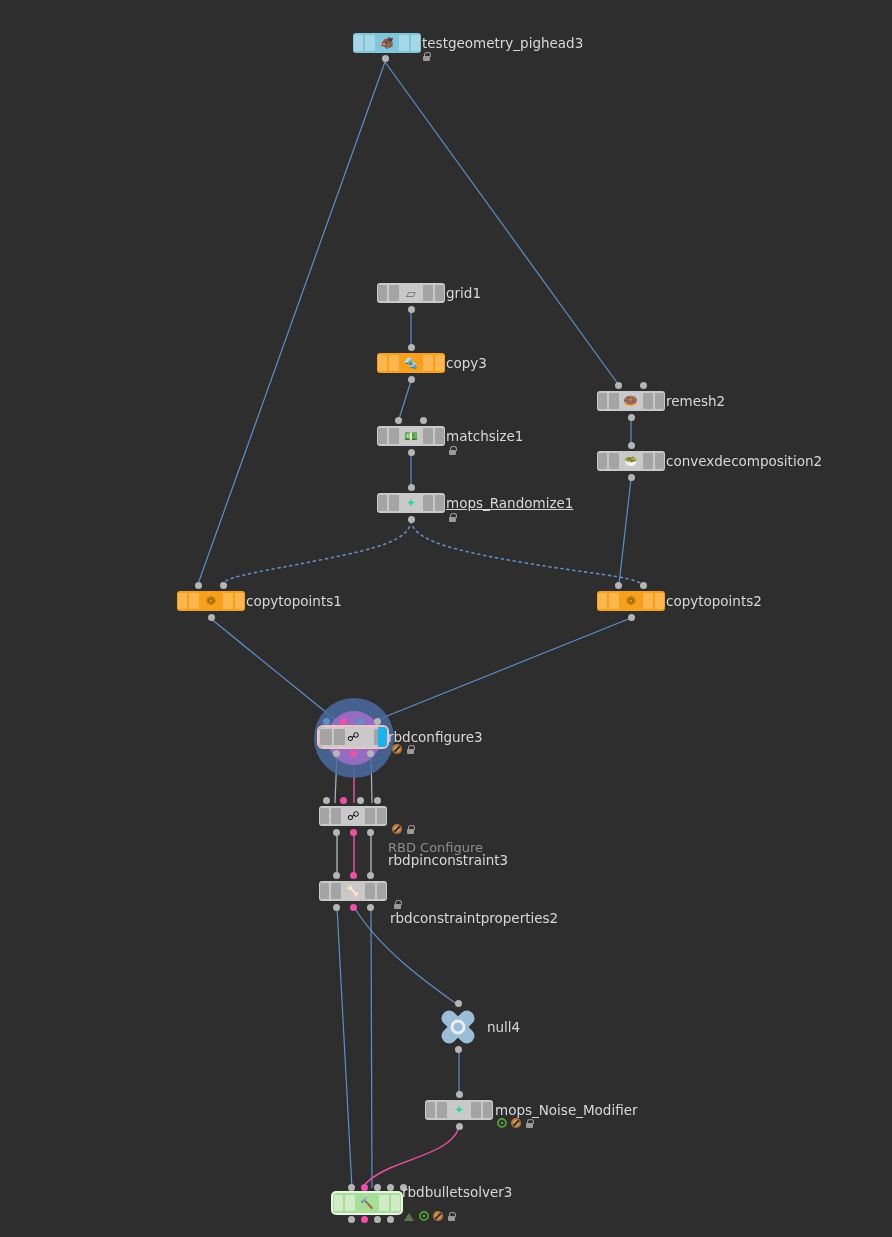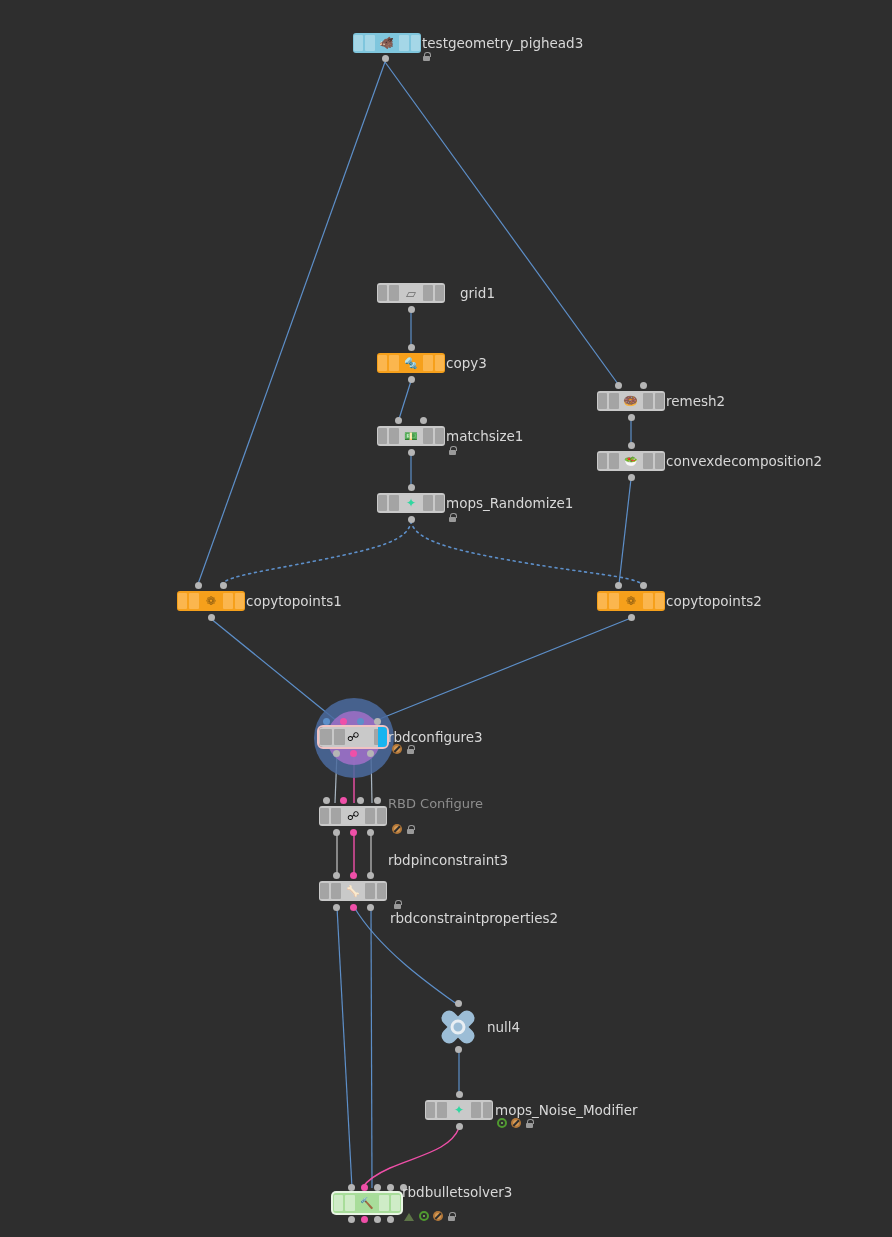--- a/index.html
+++ b/index.html
@@ -27,21 +27,21 @@
 
   .sel{outline:2px solid #f0c3c3;outline-offset:0px;border-radius:4px;
        box-shadow:0 0 0 1px #5a3f46;}
 
   .glow{position:absolute;border-radius:50%;}
   .glow-outer{width:80px;height:80px;background:#4a6a9e;opacity:.85;}
   .glow-inner{width:54px;height:54px;background:#9b6fc4;opacity:.9;}
 
   .label{position:absolute;white-space:nowrap;color:#d8d8d8;font-size:13.5px;
          line-height:15px;}
-  .sublabel{position:absolute;white-space:nowrap;color:#8d8d8d;font-size:13px;}
+  .sublabel{position:absolute;white-space:nowrap;color:#8d8d8d;font-size:13px;margin-top:44px;}
   .expr{position:absolute;color:#5f8fd0;font-size:11.5px;line-height:15.5px;
         white-space:pre;}
 
   .conn{position:absolute;width:7px;height:7px;border-radius:50%;background:#b5b5b5;}
   .conn.pink{background:#ef4fa8;}
   .conn.blue{background:#5d8fc9;}
 
   .badges{position:absolute;display:flex;gap:4px;align-items:center;}
   .badge{width:10px;height:10px;border-radius:50%;display:inline-block;position:relative;}
   .b-lock{width:9px;height:10px;border-radius:0;background:transparent;}
@@ -140,21 +140,21 @@
         <div class="slat" style="background:rgba(120,120,120,.45)"></div>
           <div class="slat" style="background:rgba(120,120,120,.45)"></div>
           <div class="slat gap"></div>
           <div class="slat" style="background:rgba(120,120,120,.45)"></div>
           <div class="slat" style="background:rgba(120,120,120,.45)"></div>
       </div>
       <div class="nicon" style="font-size:13px;color:#6a6a6a;">▱</div>
     </div>
     <div class="conn" style="left:31px;top:23px;"></div>
   </div>
-  <div class="label" style="left:460px;top:286px;">grid1</div>
+  <div class="label" style="left:446px;top:286px;">grid1</div>
 
   <div class="node" style="left:377px;top:353px;">
     <div class="conn" style="left:31px;top:-9px;"></div>
     <div class="nbody c-orange">
       <div class="slats">
         <div class="slat" style="background:rgba(255,200,120,.55)"></div>
           <div class="slat" style="background:rgba(255,200,120,.55)"></div>
           <div class="slat gap"></div>
           <div class="slat" style="background:rgba(255,200,120,.55)"></div>
           <div class="slat" style="background:rgba(255,200,120,.55)"></div>
@@ -192,21 +192,21 @@
         <div class="slat" style="background:rgba(120,120,120,.45)"></div>
           <div class="slat" style="background:rgba(120,120,120,.45)"></div>
           <div class="slat gap"></div>
           <div class="slat" style="background:rgba(120,120,120,.45)"></div>
           <div class="slat" style="background:rgba(120,120,120,.45)"></div>
       </div>
       <div class="nicon" style="font-size:12px;color:#2fd7a0;">✦</div>
     </div>
     <div class="conn" style="left:31px;top:23px;"></div>
   </div>
-  <div class="label" style="left:446px;top:496px;">mops_Randomize1</div>
+  <div class="label" style="left:446px;top:496px;text-decoration:underline;">mops_Randomize1</div>
   <div class="badges" style="left:448px;top:512px;">
     <span class="badge b-lock"></span>
   </div>
 
   <div class="node" style="left:597px;top:391px;">
     <div class="conn" style="left:18px;top:-9px;"></div>
     <div class="conn" style="left:43px;top:-9px;"></div>
     <div class="nbody c-grey">
       <div class="slats">
         <div class="slat" style="background:rgba(120,120,120,.45)"></div>

